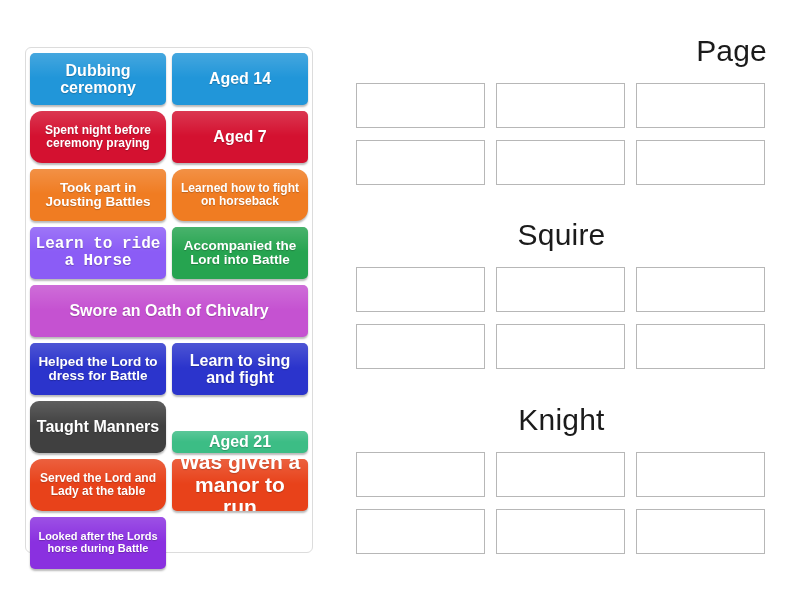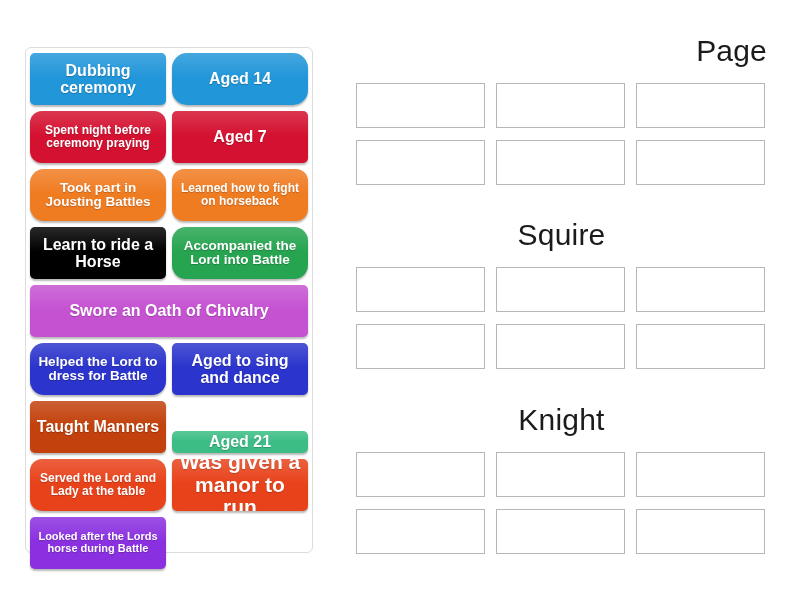--- a/index.html
+++ b/index.html
@@ -73,21 +73,21 @@
   .tile.empty-slot {
     background: transparent;
     box-shadow: none;
     cursor: default;
   }
   .tile.empty-slot::after { display: none; }
 
   
   .fs-xl { font-size: 21px; }
   .fs-lg { font-size: 16px; }
-  .fs-md { font-size: 13.5px; border-radius: 14px; }
+  .fs-md { font-size: 13.5px; }
   .fs-sm { font-size: 12px; border-radius: 12px; }
   .fs-xs { font-size: 11px; }
 
   
   .group { position: absolute; }
 
   .group-title {
     text-align: center;
     font-size: 30px;
     font-weight: normal;
@@ -112,49 +112,49 @@
 </style>
 </head>
 <body>
 
 <div id="stage">
 
   <div id="tile-panel">
 
     <div class="tile-row">
       <div class="tile fs-lg" style="background: rgb(33, 150, 217);">Dubbing ceremony</div>
-      <div class="tile fs-lg" style="background: rgb(33, 150, 217); border-radius: 15px;">Aged 14</div>
+      <div class="tile fs-lg" style="background: rgb(33, 150, 217);">Aged 14</div>
     </div>
 
     <div class="tile-row">
       <div class="tile fs-sm" style="background: rgb(212, 17, 48);">Spent night before ceremony praying</div>
       <div class="tile fs-lg" style="background: rgb(212, 17, 48);">Aged 7</div>
     </div>
 
     <div class="tile-row">
       <div class="tile fs-md" style="background: rgb(240, 124, 34);">Took part in Jousting Battles</div>
       <div class="tile fs-sm" style="background: rgb(240, 124, 34);">Learned how to fight on horseback</div>
     </div>
 
     <div class="tile-row">
-      <div class="tile fs-lg" style="background: #000000;">Learn to ride a Horse</div>
+      <div class="tile fs-lg" style="background: #8b5cf6; font-family: Liberation Mono, monospace;">Learn to ride a Horse</div>
       <div class="tile fs-md" style="background: rgb(38, 164, 80);">Accompanied the Lord into Battle</div>
     </div>
 
     <div class="tile-row">
       <div class="tile fs-lg" style="background: rgb(197, 82, 209);">Swore an Oath of Chivalry</div>
     </div>
 
     <div class="tile-row">
       <div class="tile fs-md" style="background: rgb(43, 52, 204);">Helped the Lord to dress for Battle</div>
-      <div class="tile fs-lg" style="background: rgb(43, 52, 204);">Aged to sing and dance</div>
-    </div>
-
-    <div class="tile-row">
-      <div class="tile fs-lg" style="background: #c2410c;">Taught Manners</div>
+      <div class="tile fs-lg" style="background: rgb(43, 52, 204);">Learn to sing and fight</div>
+    </div>
+
+    <div class="tile-row">
+      <div class="tile fs-lg" style="background: #404040; border-radius: 9px;">Taught Manners</div>
       <div class="tile fs-lg" style="background: rgb(60, 189, 133); margin-top: 30px;">Aged 21</div>
     </div>
 
     <div class="tile-row">
       <div class="tile fs-sm" style="background: rgb(232, 66, 26);">Served the Lord and Lady at the table</div>
       <div class="tile fs-xl" style="background: rgb(232, 66, 26);">Was given a manor to run</div>
     </div>
 
     <div class="tile-row">
       <div class="tile fs-xs" style="background: rgb(138, 48, 224);">Looked after the Lords horse during Battle</div>

